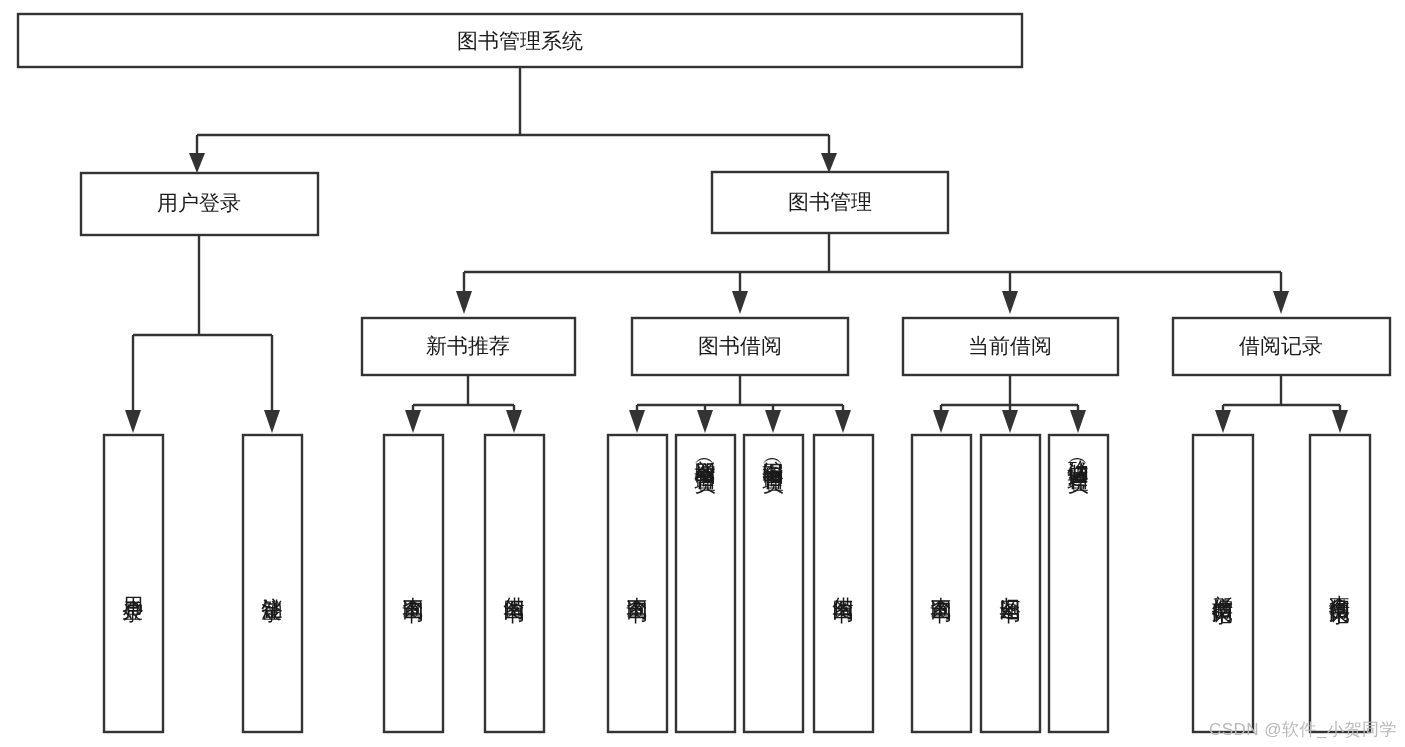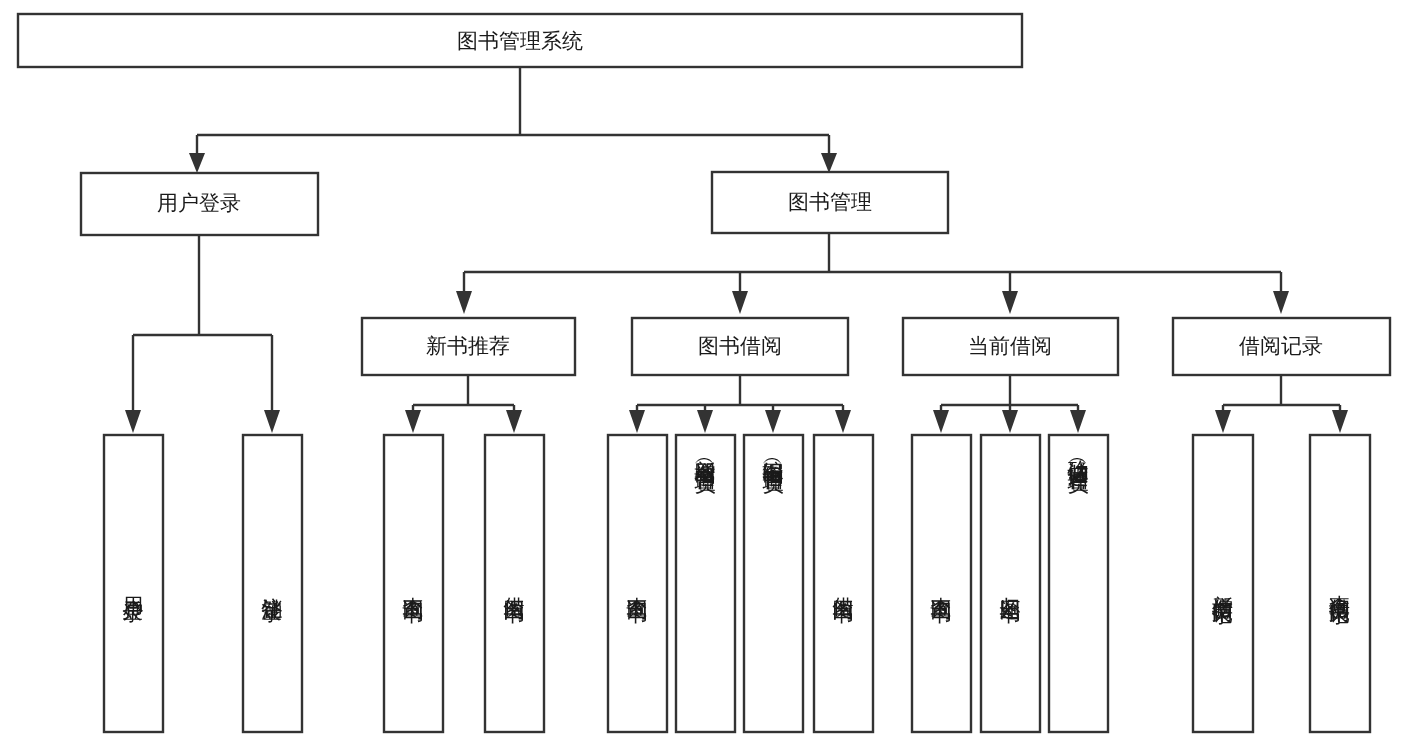--- a/index.html
+++ b/index.html
@@ -228,14 +228,15 @@
     <span class="node-label-v" style="padding-top:8px;">确认归还（管理员）</span>
   </div>
 
   <div class="vbox-label-wrap" style="left:1193px; top:435px; width:60px; height:297px;">
     <span class="node-label-v">新增借阅记录</span>
   </div>
   <div class="vbox-label-wrap" style="left:1310px; top:435px; width:60px; height:297px;">
     <span class="node-label-v">查询借阅记录</span>
   </div>
 
+  <div class="watermark">CSDN @软件_小贺同学</div>
 
 </div>
 
 </body></html>

